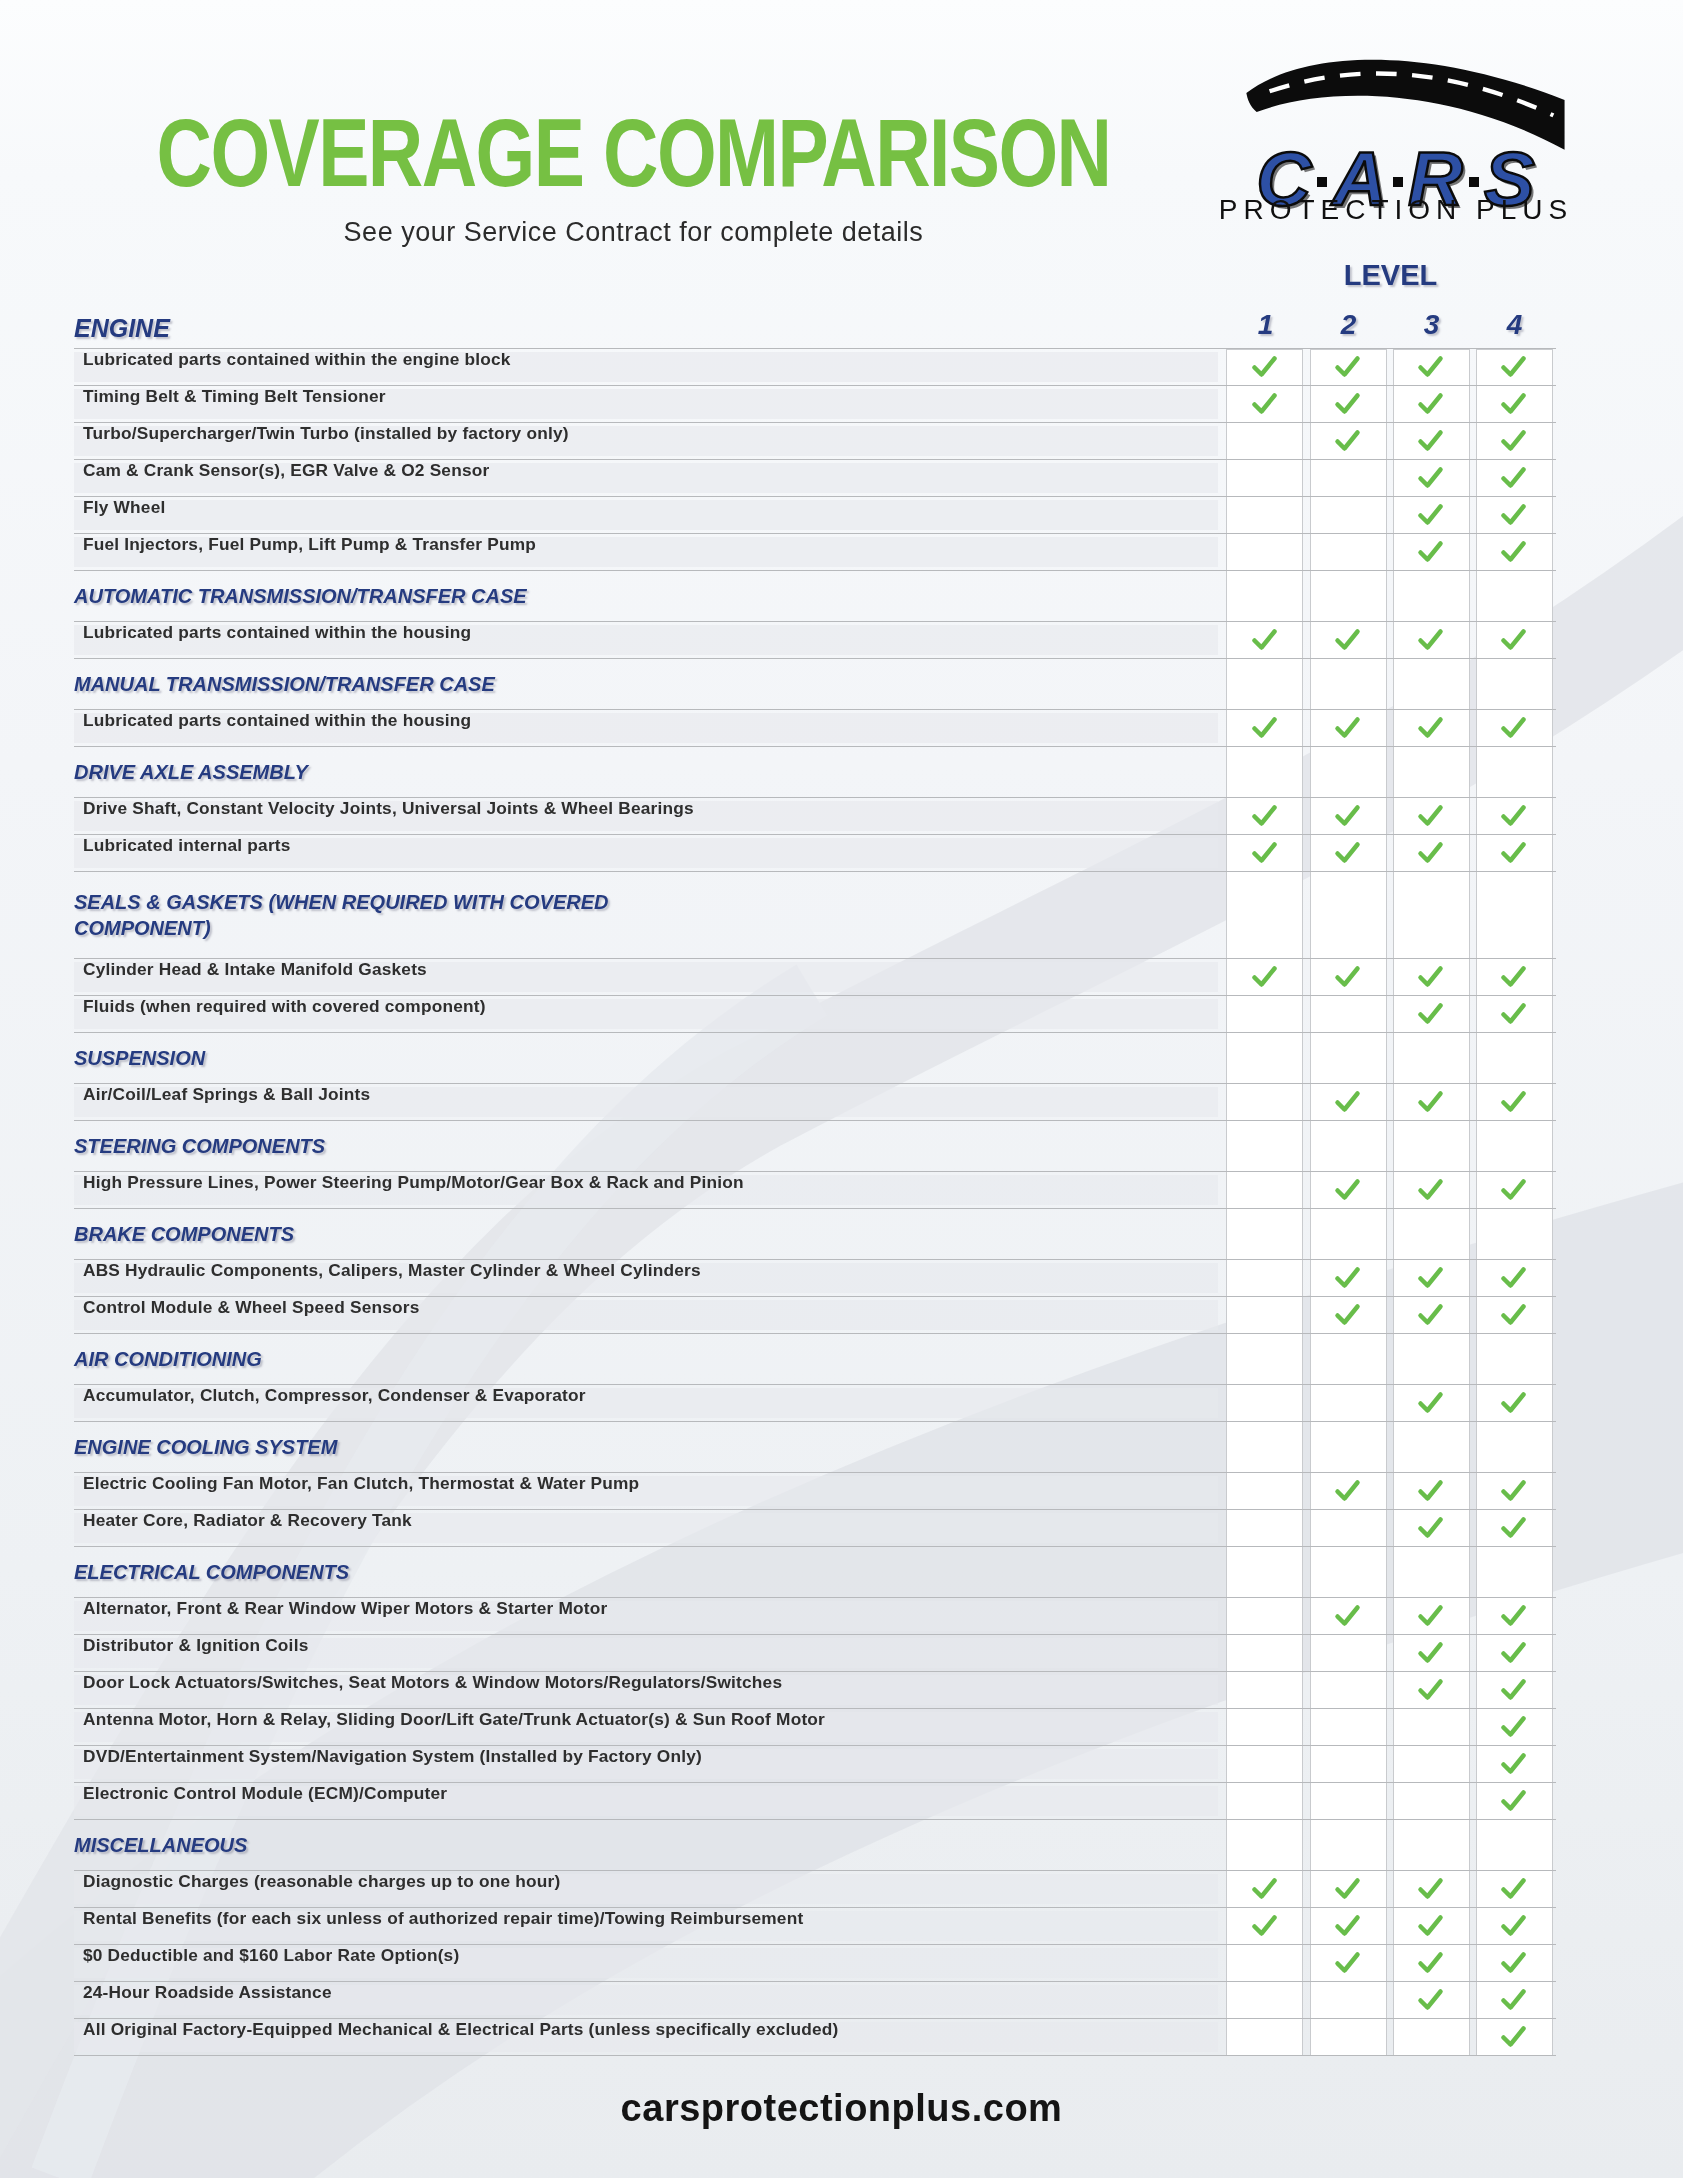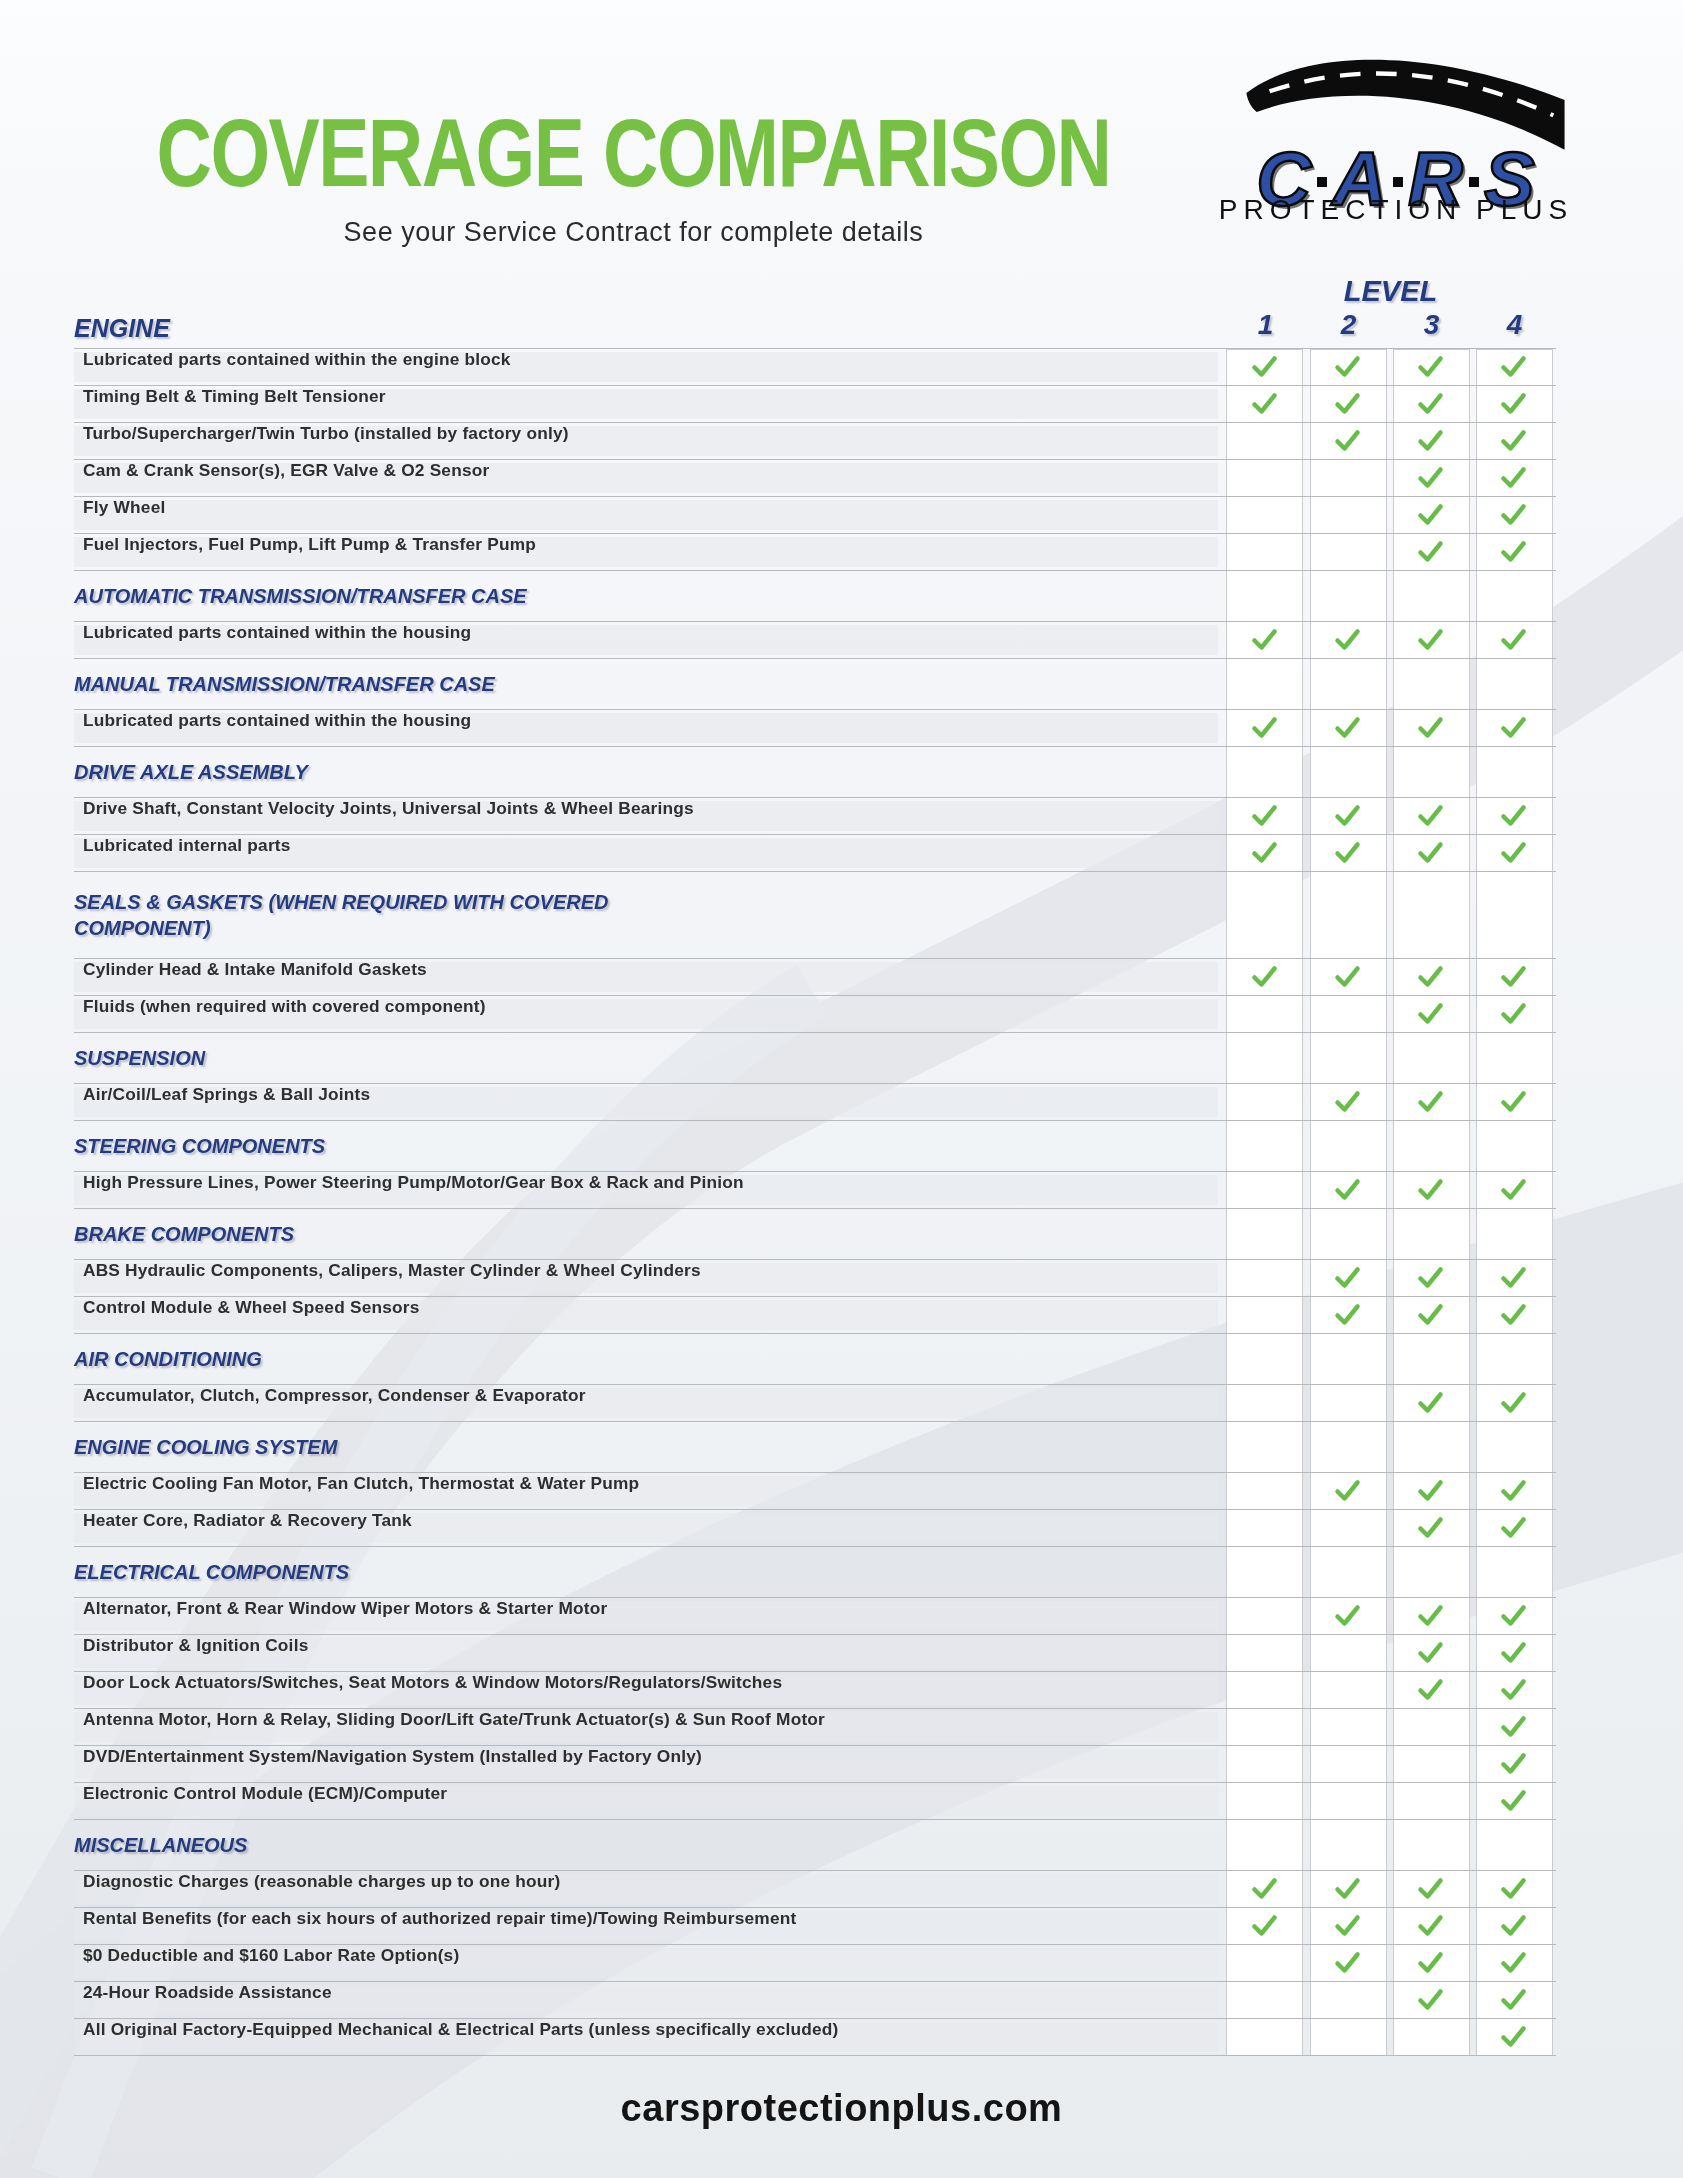--- a/index.html
+++ b/index.html
@@ -34,22 +34,22 @@
   .logo-brand .dot{
     display:inline-block;width:10px;height:10px;background:#0b0b0b;
     margin:0 5px;vertical-align:18px;-webkit-text-stroke:0;text-shadow:none;
   }
   .logo-tagline{
     position:absolute;left:0;top:156px;width:100%;text-align:center;
     font-size:28px;color:#101010;letter-spacing:6px;font-weight:500;white-space:nowrap;
   }
   
   .level-label{
-    position:absolute;left:1224px;top:275px;width:333px;text-align:center;
-    font-size:29px;font-weight:700;font-style:italic;color:var(--navy,#253b80);
+    position:absolute;left:1224px;top:259px;width:333px;text-align:center;
+    font-size:29px;font-weight:700;color:var(--navy,#253b80);
     text-shadow:2px 2px 2px rgba(70,70,95,.3);z-index:2;
   }
   .head-strip{position:absolute;left:74px;top:297px;width:1482px;height:50px;display:flex;align-items:flex-end;z-index:2;}
   .first-sec-title{
     flex:1;font-size:25px;font-weight:700;font-style:italic;color:var(--navy,#253b80);
     text-shadow:2px 2px 2px rgba(70,70,95,.3);padding-bottom:4px;
   }
   .num-cell{
     width:83px;text-align:center;font-size:28px;font-weight:700;font-style:italic;
     color:var(--navy,#253b80);text-shadow:2px 2px 2px rgba(70,70,95,.3);padding-bottom:6px;
@@ -637,21 +637,21 @@
           </svg>
         </div>
         <div class="cell">
           <svg width="27" height="24" viewBox="0 0 27 24">
             <path d="M3.5 12.5 L10.5 19.5 L23.5 3.5" fill="none" stroke="var(--check_green,#68bd4a)" stroke-width="4.5" stroke-linecap="round" stroke-linejoin="round"></path>
           </svg>
         </div>
       </div>
       <div class="row">
         <div class="row-bar"></div>
-        <div class="row-label">Rental Benefits (for each six hours of authorized repair time)/Towing Reimbursement</div>
+        <div class="row-label">Rental Benefits (for each six unless of authorized repair time)/Towing Reimbursement</div>
         <div class="cell">
           <svg width="27" height="24" viewBox="0 0 27 24">
             <path d="M3.5 12.5 L10.5 19.5 L23.5 3.5" fill="none" stroke="var(--check_green,#68bd4a)" stroke-width="4.5" stroke-linecap="round" stroke-linejoin="round"></path>
           </svg>
         </div>
         <div class="cell">
           <svg width="27" height="24" viewBox="0 0 27 24">
             <path d="M3.5 12.5 L10.5 19.5 L23.5 3.5" fill="none" stroke="var(--check_green,#68bd4a)" stroke-width="4.5" stroke-linecap="round" stroke-linejoin="round"></path>
           </svg>
         </div>

